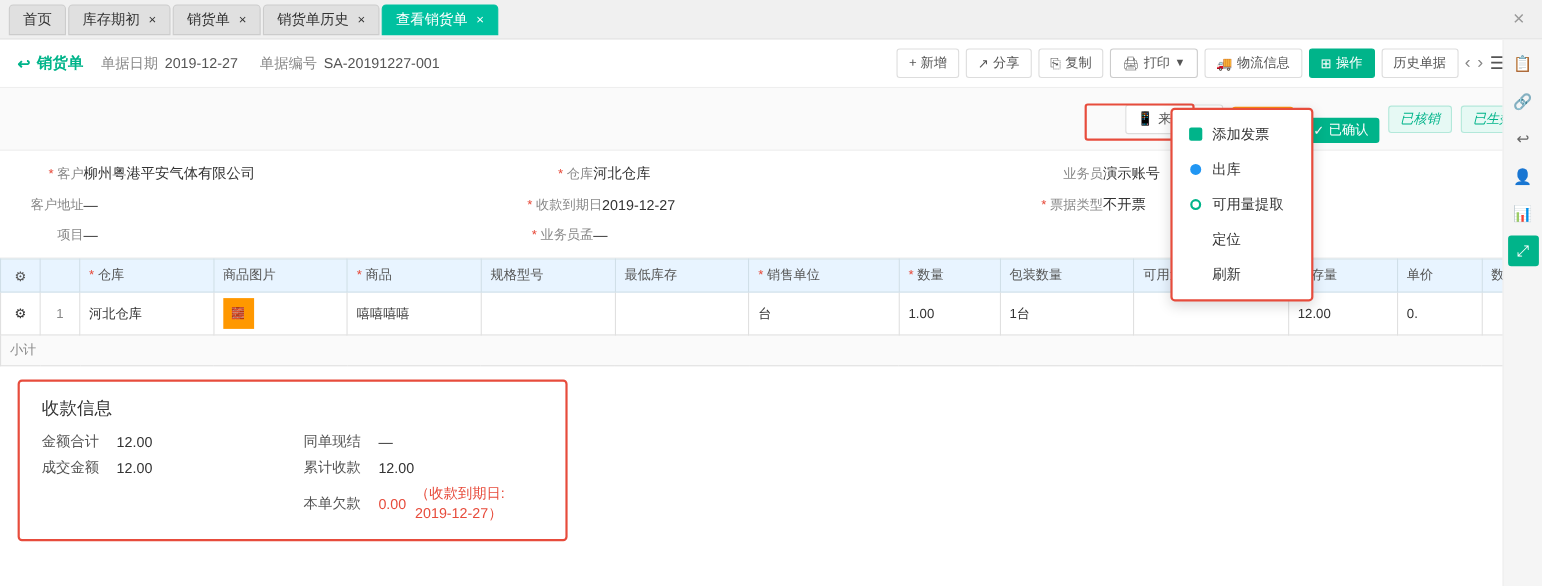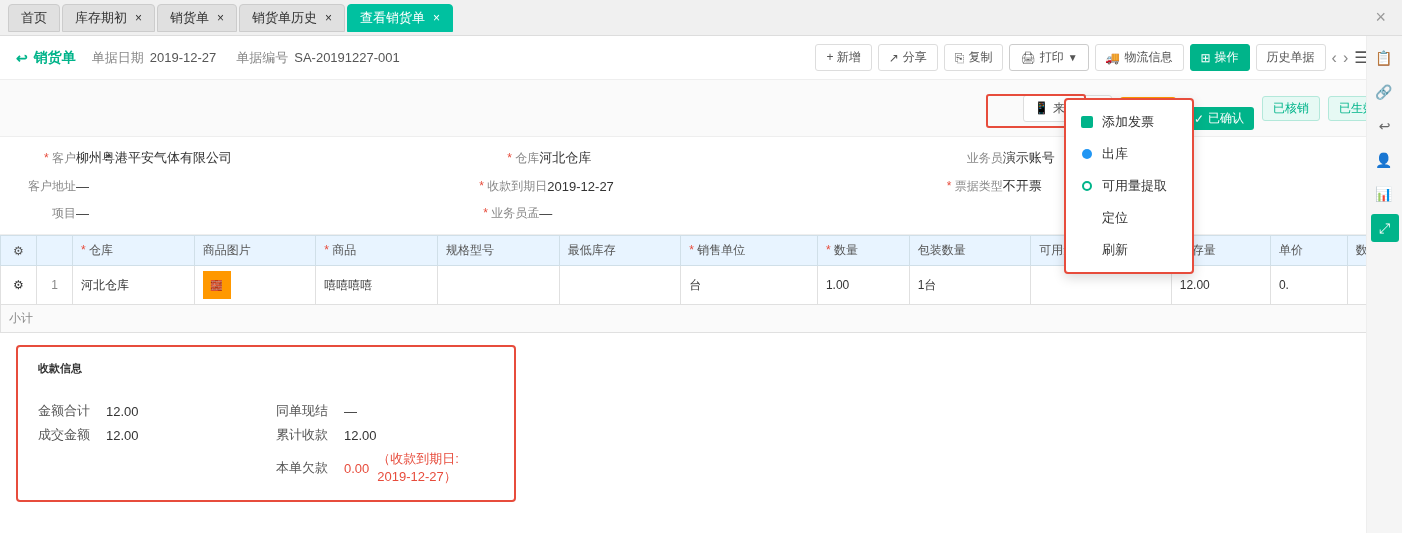--- a/index.html
+++ b/index.html
@@ -30,21 +30,21 @@
     .doc-title { display: flex; align-items: center; gap: 6px; color: #00b48a; font-size: 14px; font-weight: bold; }
     .doc-meta { display: flex; align-items: center; gap: 20px; font-size: 13px; color: #555; }
     .doc-meta span { display: flex; align-items: center; gap: 6px; }
     .doc-meta label { color: #888; }
     .toolbar-right { margin-left: auto; display: flex; align-items: center; gap: 6px; }
     .btn-tool {
       display: flex; align-items: center; gap: 4px; padding: 4px 10px; border: 1px solid #ddd;
       border-radius: 3px; cursor: pointer; background: #fff; font-size: 12px; color: #555;
     }
     .btn-tool.active-op { background: #00b48a; color: #fff; border-color: #00b48a; }
-    .btn-status-green { background: #e6f9f4; color: #00b48a; border: 1px solid #b3e8da; border-radius: 3px; padding: 3px 10px; font-size: 12px; }
+    .btn-status-green { background: #e6f9f4; color: #00b48a; border: 1px solid #b3e8da; border-radius: 3px; padding: 3px 10px; font-size: 12px; font-style: italic; }
 
     
     .op-row {
       display: flex; align-items: center; padding: 6px 16px; border-bottom: 1px solid #eee;
       gap: 8px; background: #fafafa;
     }
     .btn-op {
       display: flex; align-items: center; gap: 4px; padding: 4px 10px; border: 1px solid #ddd;
       border-radius: 3px; cursor: pointer; background: #fff; font-size: 12px; color: #555;
     }
@@ -76,21 +76,21 @@
     .subtotal-row td { background: #fafafa; color: #888; font-size: 12px; }
 
     
     .product-img { width: 28px; height: 28px; background: #ff9800; display: flex; align-items: center; justify-content: center; color: white; font-size: 10px; }
 
     
     .bottom-info {
       margin: 12px 16px; border: 2px solid #e74c3c; border-radius: 4px; padding: 14px 20px;
       max-width: 500px; background: #fff;
     }
-    .bottom-info h3 { font-size: 11px; font-weight: bold; color: #333; margin-bottom: 26px; }
+    .bottom-info h3 { font-size: 16px; font-weight: normal; color: #333; margin-bottom: 10px; }
     .info-grid { display: grid; grid-template-columns: 1fr 1fr; gap: 6px 20px; }
     .info-row { display: flex; align-items: center; gap: 8px; font-size: 13px; }
     .info-label { color: #555; min-width: 60px; }
     .info-value { color: #333; }
     .info-value.red { color: #e74c3c; }
 
     
     .dropdown-overlay {
       position: absolute; top: 62px; right: 208px; background: #fff;
       border: 2px solid #e74c3c; border-radius: 4px; min-width: 130px;

